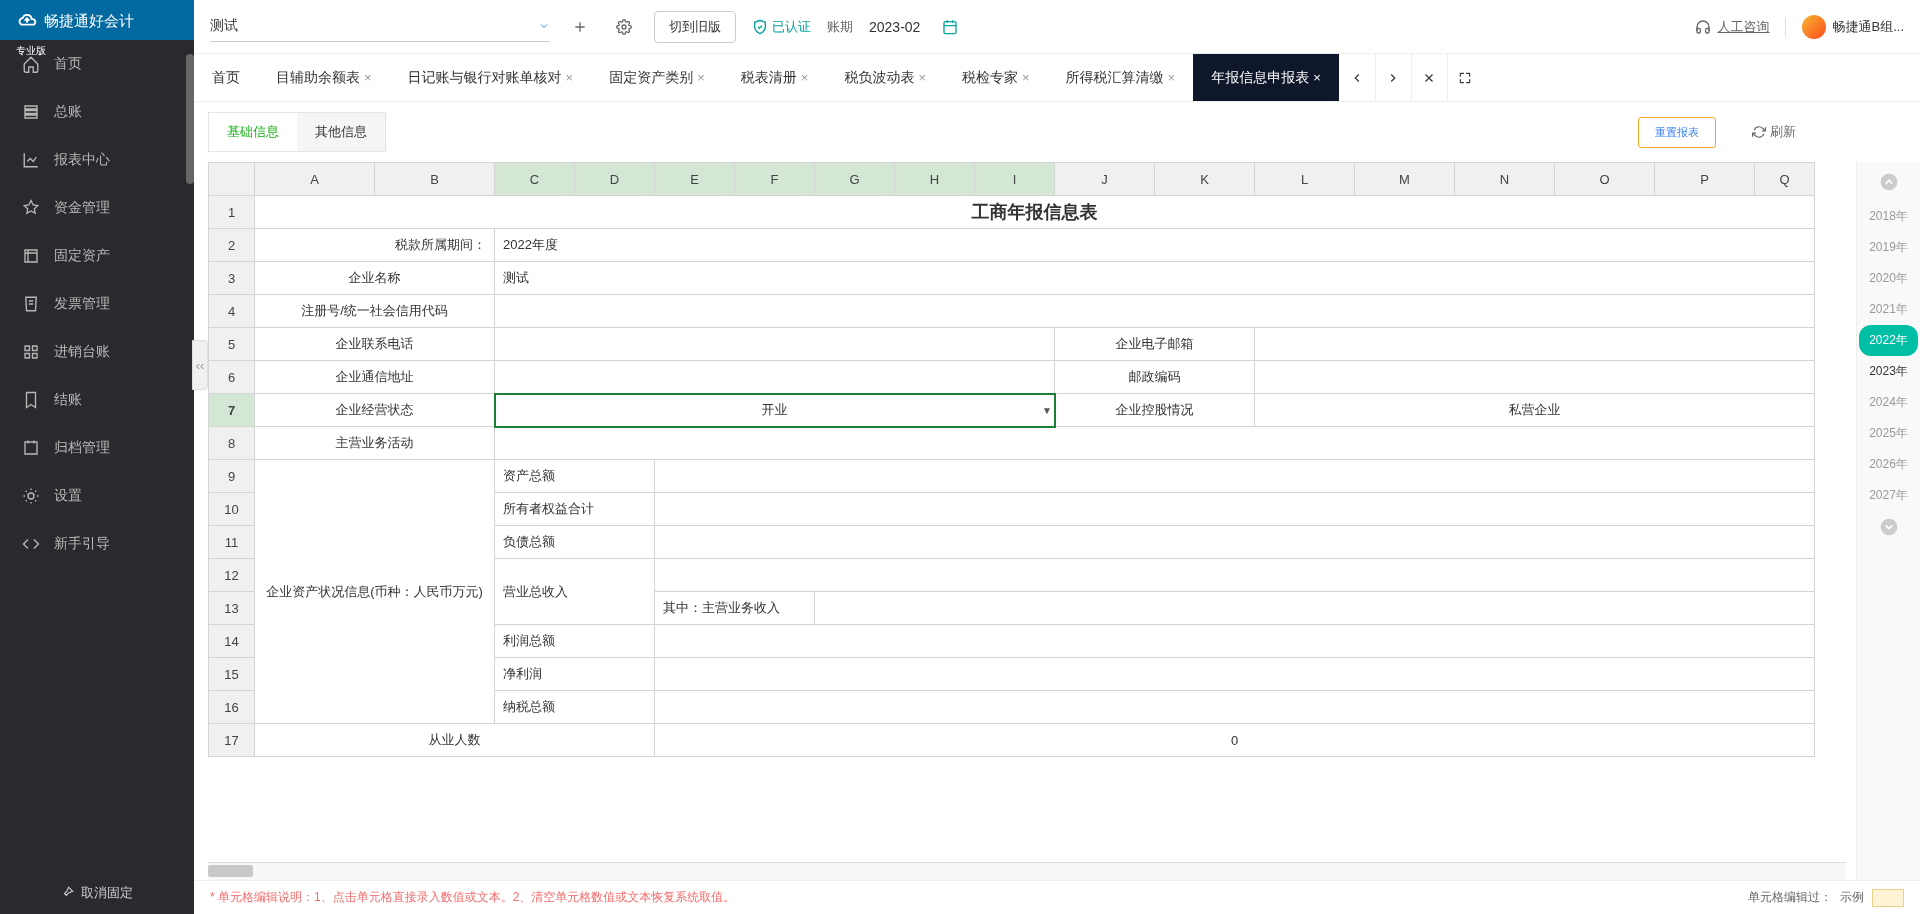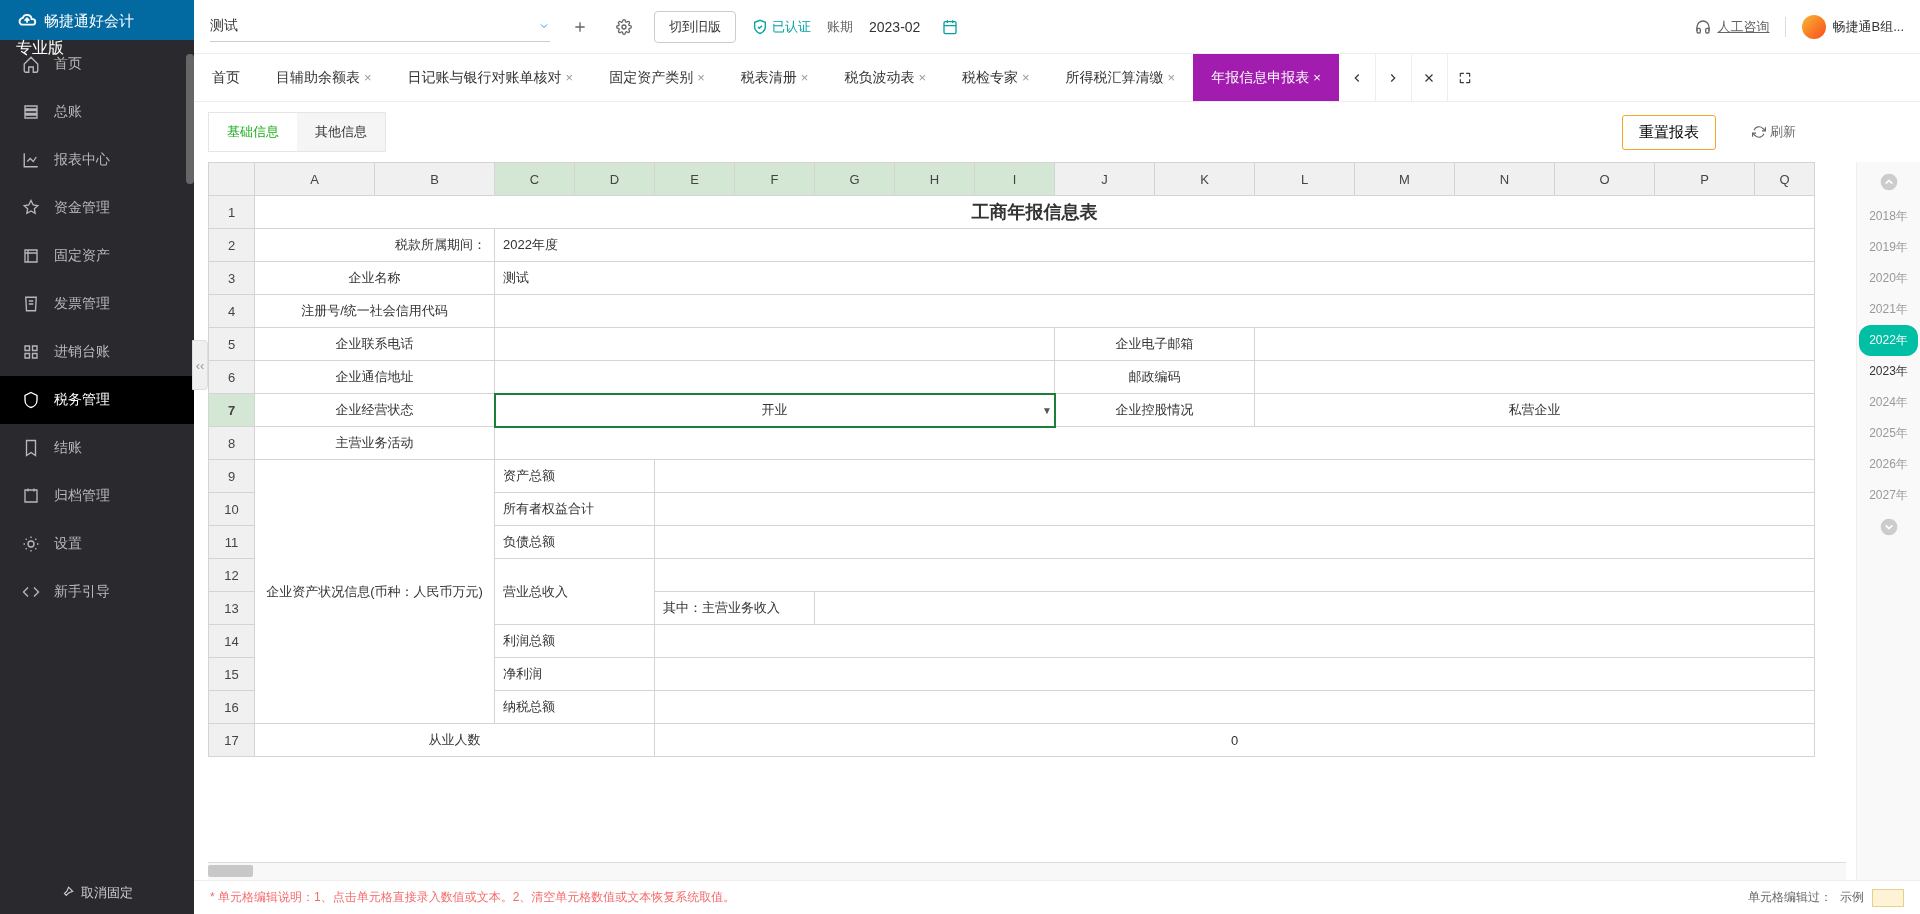--- a/index.html
+++ b/index.html
@@ -4,21 +4,21 @@
 <style>
 * { box-sizing: border-box; margin: 0; padding: 0; }
 body { font-family: "Microsoft YaHei", Arial, sans-serif; font-size: 13px; color: #333; background: #fff; overflow: hidden; }
 .app { display: flex; height: 914px; width: 1920px; }
 
 
 .sidebar { width: 194px; background: #2a2a2e; color: #b8b8b8; display: flex; flex-direction: column; position: relative; }
 .logo { background: #0369a1; color: #fff; padding: 10px 16px; height: 40px; }
 .logo-main { font-size: 15px; display: flex; align-items: center; gap: 6px; }
 .logo-main svg { width: 22px; height: 22px; }
-.logo-sub { font-size: 16px; margin-top: 6px; }
+.logo-sub { font-size: 10px; margin-top: 12px; }
 .nav { flex: 1; overflow-y: auto; }
 .nav-item { display: flex; align-items: center; gap: 14px; padding: 15px 22px; cursor: pointer; font-size: 14px; }
 .nav-item.active { background: #000; color: #fff; }
 .nav-item svg { width: 18px; height: 18px; }
 .sidebar-scroll { position: absolute; right: 0; top: 54px; width: 8px; height: 130px; background: #666; border-radius: 4px; }
 .pin-btn { display: flex; align-items: center; justify-content: center; gap: 6px; padding: 12px; color: #ccc; font-size: 13px; cursor: pointer; }
 
 
 .main { flex: 1; display: flex; flex-direction: column; min-width: 0; }
 .topbar { height: 54px; display: flex; align-items: center; padding: 0 16px; gap: 16px; border-bottom: 1px solid #eee; }
@@ -30,33 +30,33 @@
 .period-val { font-size: 14px; text-align: center; }
 .topbar-spacer { flex: 1; }
 .support { display: flex; align-items: center; gap: 6px; color: #666; font-size: 13px; cursor: pointer; text-decoration: underline; }
 .user { display: flex; align-items: center; gap: 6px; cursor: pointer; }
 .user-avatar { width: 24px; height: 24px; border-radius: 50%; background: linear-gradient(135deg, #f7b733, #fc4a1a); }
 
 
 .tabs { height: 48px; display: flex; align-items: stretch; border-bottom: 1px solid #eee; }
 .tab { display: flex; align-items: center; padding: 0 18px; cursor: pointer; font-size: 14px; white-space: nowrap; position: relative; }
 .tab .close { margin-left: 4px; color: #999; font-size: 13px; }
-.tab.active { background: #a21caf; color: #fff; }
+.tab.active { background: #0f172a; color: #fff; }
 .tab.active .close { color: #fff; }
 .tab-arrow { width: 36px; display: flex; align-items: center; justify-content: center; cursor: pointer; border-left: 1px solid #eee; }
 .tab-arrow.first-arrow { border-left: none; }
 .tab-full { width: 36px; display: flex; align-items: center; justify-content: center; cursor: pointer; border-left: 1px solid #eee; }
 
 
 .subtabs-row { display: flex; align-items: center; padding: 10px 0 10px 0; gap: 12px; }
 .subtabs { display: flex; margin-left: 14px; border: 1px solid #e5e5e5; }
 .subtab { padding: 10px 18px; cursor: pointer; font-size: 13px; background: #f5f5f5; }
 .subtab.active { background: #fff; color: #1aad19; }
 .subtabs-spacer { flex: 1; }
-.reset-btn { border: 1px solid #f5a623; color: #000000; padding: 7px 16px; border-radius: 3px; cursor: pointer; font-size: 15px; margin-right: 10px; }
+.reset-btn { border: 1px solid #f5a623; color: #3b82f6; padding: 7px 16px; border-radius: 3px; cursor: pointer; font-size: 11px; margin-right: 10px; }
 .refresh-btn { display: flex; align-items: center; gap: 4px; padding: 7px 14px; cursor: pointer; font-size: 13px; color: #666; margin-right: 110px; }
 
 
 .sheet-wrap { flex: 1; display: flex; min-height: 0; }
 .sheet { flex: 1; overflow: auto; margin: 0 0 0 14px; position: relative; }
 .grid { border-collapse: collapse; table-layout: fixed; }
 .grid td, .grid th { border: 1px solid #d4d4d4; height: 33px; padding: 0 6px; font-size: 13px; background: #fff; }
 .grid .col-hdr { background: #f0f0f0; text-align: center; font-weight: normal; height: 22px; color: #444; }
 .grid .col-hdr.sel { background: #d4e6d4; }
 .grid .row-hdr { background: #f0f0f0; text-align: center; width: 46px; min-width: 46px; color: #444; }
@@ -137,26 +137,20 @@
           <svg viewBox="0 0 24 24" fill="none" stroke="currentColor" stroke-width="1.8">
             <path d="M5 3h14l-1 18H6zM9 8h6M9 12h6"></path>
           </svg>
           <span>发票管理</span>
         </div>
         <div class="nav-item">
           <svg viewBox="0 0 24 24" fill="none" stroke="currentColor" stroke-width="1.8">
             <path d="M4 4h6v6H4zM14 4h6v6h-6zM4 14h6v6H4zM14 14h6v6h-6z"></path>
           </svg>
           <span>进销台账</span>
-        </div>
-        <div class="nav-item active">
-          <svg viewBox="0 0 24 24" fill="none" stroke="currentColor" stroke-width="1.8">
-            <path d="M12 2l8 4v6c0 5-3.5 9-8 10-4.5-1-8-5-8-10V6z"></path>
-          </svg>
-          <span>税务管理</span>
         </div>
         <div class="nav-item">
           <svg viewBox="0 0 24 24" fill="none" stroke="currentColor" stroke-width="1.8">
             <path d="M6 2h12v20l-6-4-6 4z"></path>
           </svg>
           <span>结账</span>
         </div>
         <div class="nav-item">
           <svg viewBox="0 0 24 24" fill="none" stroke="currentColor" stroke-width="1.8">
             <path d="M4 4h16v16H4zM8 2v4M16 2v4"></path>

